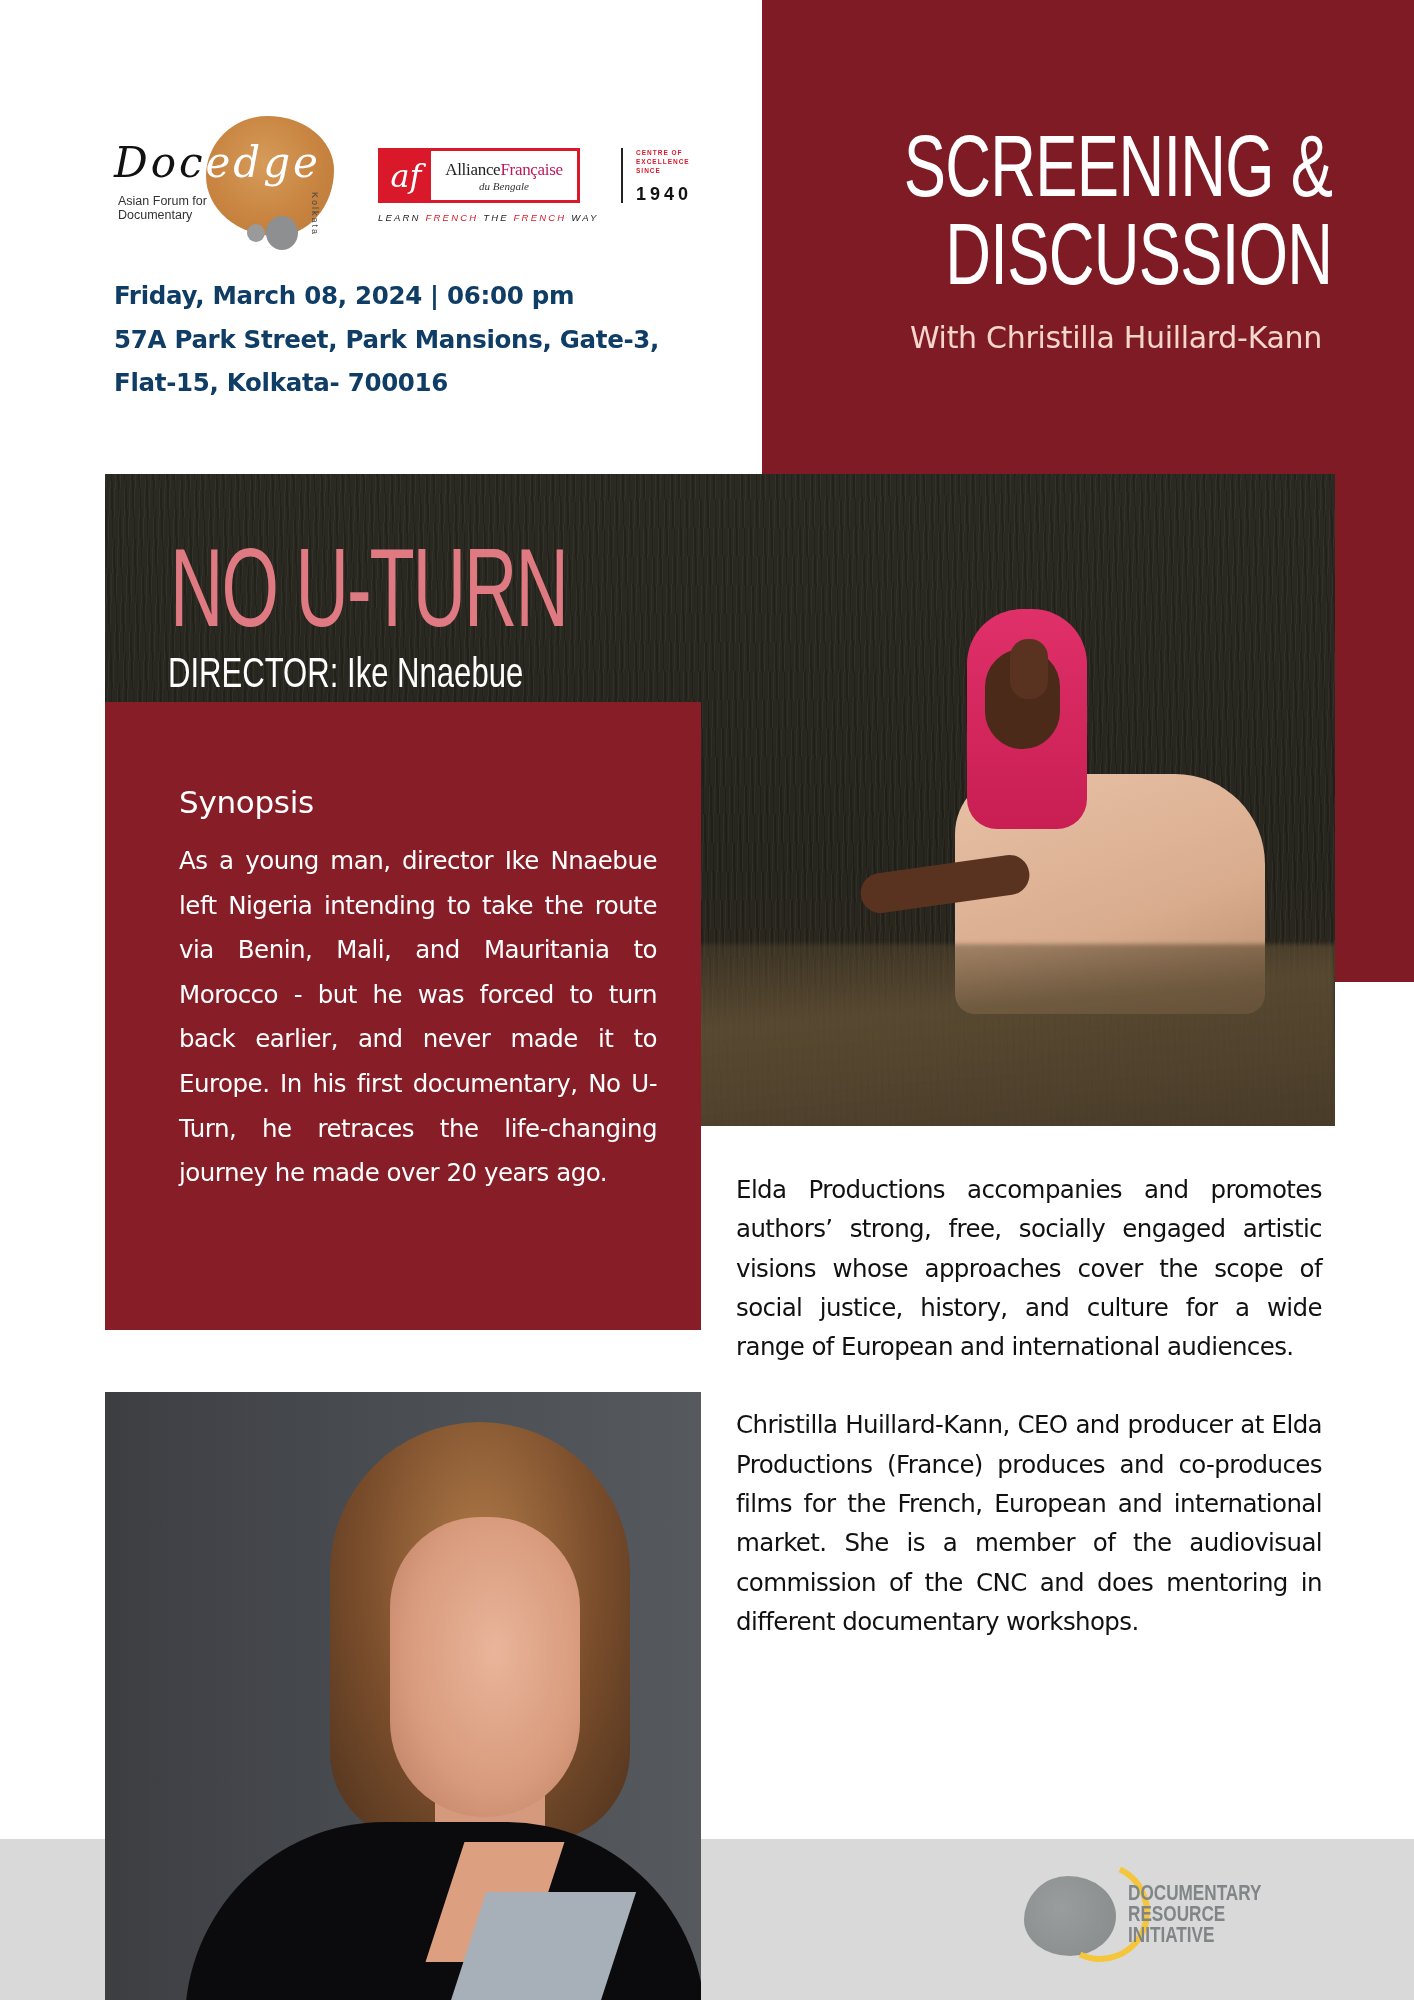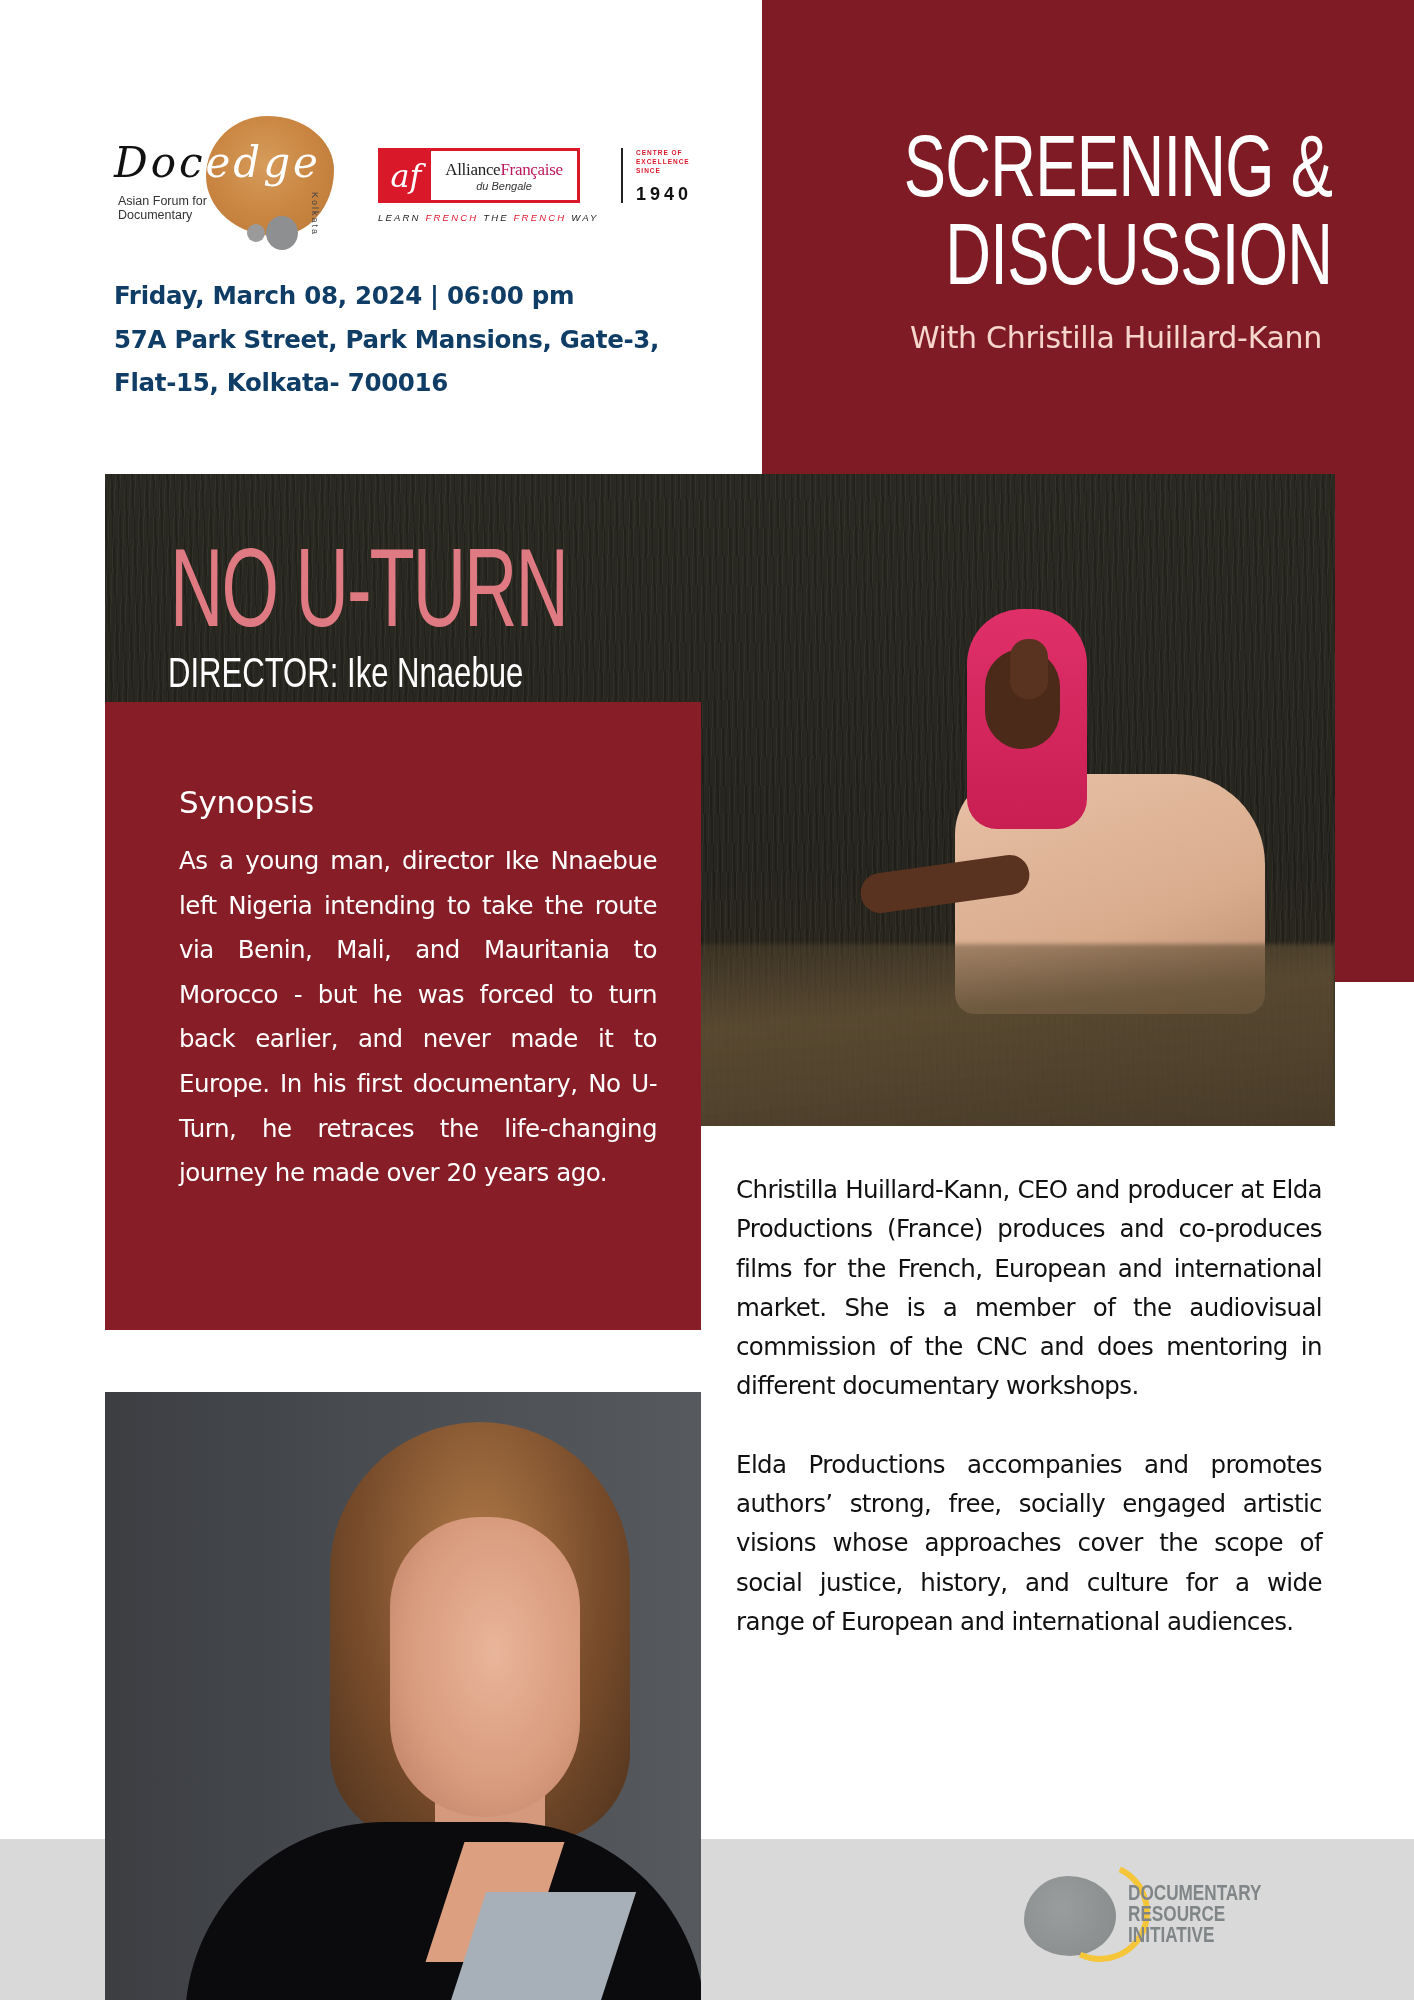--- a/index.html
+++ b/index.html
@@ -22,21 +22,21 @@
   .docedge-word .edge { color: #ffffff; }
   .docedge-sub { position: absolute; left: 6px; top: 82px; font-family: "Liberation Sans", sans-serif; font-size: 12.5px; line-height: 14px; color: #333; }
   .docedge-kolkata { position: absolute; left: 208px; top: 80px; font-family: "Liberation Sans", sans-serif; font-size: 9px; letter-spacing: 2px; color: #444; transform: rotate(90deg); transform-origin: left top; }
 
   #af-logo { left: 378px; top: 148px; width: 330px; height: 80px; }
   .af-box { position: absolute; left: 0; top: 0; width: 202px; height: 55px; border: 3px solid #d9182a; background: #d9182a; display: flex; }
   .af-mark { width: 50px; height: 100%; color: #fff; font-family: "DejaVu Serif", serif; font-style: italic; font-size: 32px; display: flex; align-items: center; justify-content: center; }
   .af-name { flex: 1; background: #fff; display: flex; flex-direction: column; align-items: center; justify-content: center; }
   .af-name-main { font-family: "Liberation Serif", serif; font-size: 17px; color: #222; letter-spacing: -0.3px; }
   .af-name-main .fr { color: #be185d; }
-  .af-name-sub { font-family: Liberation Sans, sans-serif; font-style: italic; font-size: 11px; color: #333; }
+  .af-name-sub { font-family: Liberation Serif, serif; font-style: italic; font-size: 11px; color: #333; }
   .af-tag { position: absolute; left: 0; top: 64px; font-family: "Liberation Sans", sans-serif; font-style: italic; font-size: 9.5px; letter-spacing: 2.2px; color: #222; white-space: nowrap; }
   .af-tag .red { color: #d9182a; }
   .af-divider { position: absolute; left: 243px; top: 0; width: 2px; height: 55px; background: #222; }
   .af-since { position: absolute; left: 258px; top: 0; font-family: "Liberation Sans", sans-serif; font-size: 6.5px; line-height: 9px; letter-spacing: 1px; color: #d9182a; font-weight: bold; }
   .af-year { position: absolute; left: 258px; top: 36px; font-family: "Liberation Sans", sans-serif; font-weight: bold; font-size: 18px; letter-spacing: 4px; color: #111; }
 
   
   #event-info { left: 114px; top: 274px; width: 620px; color: #0f3d66; font-family: "DejaVu Sans", sans-serif; font-weight: bold; font-size: 24.5px; line-height: 43.5px; letter-spacing: -0.3px; }
   #event-info div { white-space: nowrap; }
 
@@ -148,22 +148,22 @@
 
 <div id="film-title" class="abs">NO U-TURN</div>
 <div id="film-director" class="abs">DIRECTOR: Ike Nnaebue</div>
 
 <div id="synopsis-box" class="abs">
   <div id="synopsis-heading">Synopsis</div>
   <div id="synopsis-text">As a young man, director Ike Nnaebue left Nigeria intending to take the route via Benin, Mali, and Mauritania to Morocco - but he was forced to turn back earlier, and never made it to Europe. In his first documentary, No U-Turn, he retraces the life-changing journey he made over 20 years ago.</div>
 </div>
 
 <div id="bio" class="abs">
+  <p>Elda Productions accompanies and promotes authors’ strong, free, socially engaged artistic visions whose approaches cover the scope of social justice, history, and culture for a wide range of European and international audiences.</p>
   <p>Christilla Huillard-Kann, CEO and producer at Elda Productions (France) produces and co-produces films for the French, European and international market. She is a member of the audiovisual commission of the CNC and does mentoring in different documentary workshops.</p>
-  <p>Elda Productions accompanies and promotes authors’ strong, free, socially engaged artistic visions whose approaches cover the scope of social justice, history, and culture for a wide range of European and international audiences.</p>
 </div>
 
 <div id="portrait" class="abs">
   <div class="p-hair"></div>
   <div class="p-neck"></div>
   <div class="p-face"></div>
   <div class="p-jacket"></div>
   <div class="p-skin"></div>
   <div class="p-shirt"></div>
 </div>

